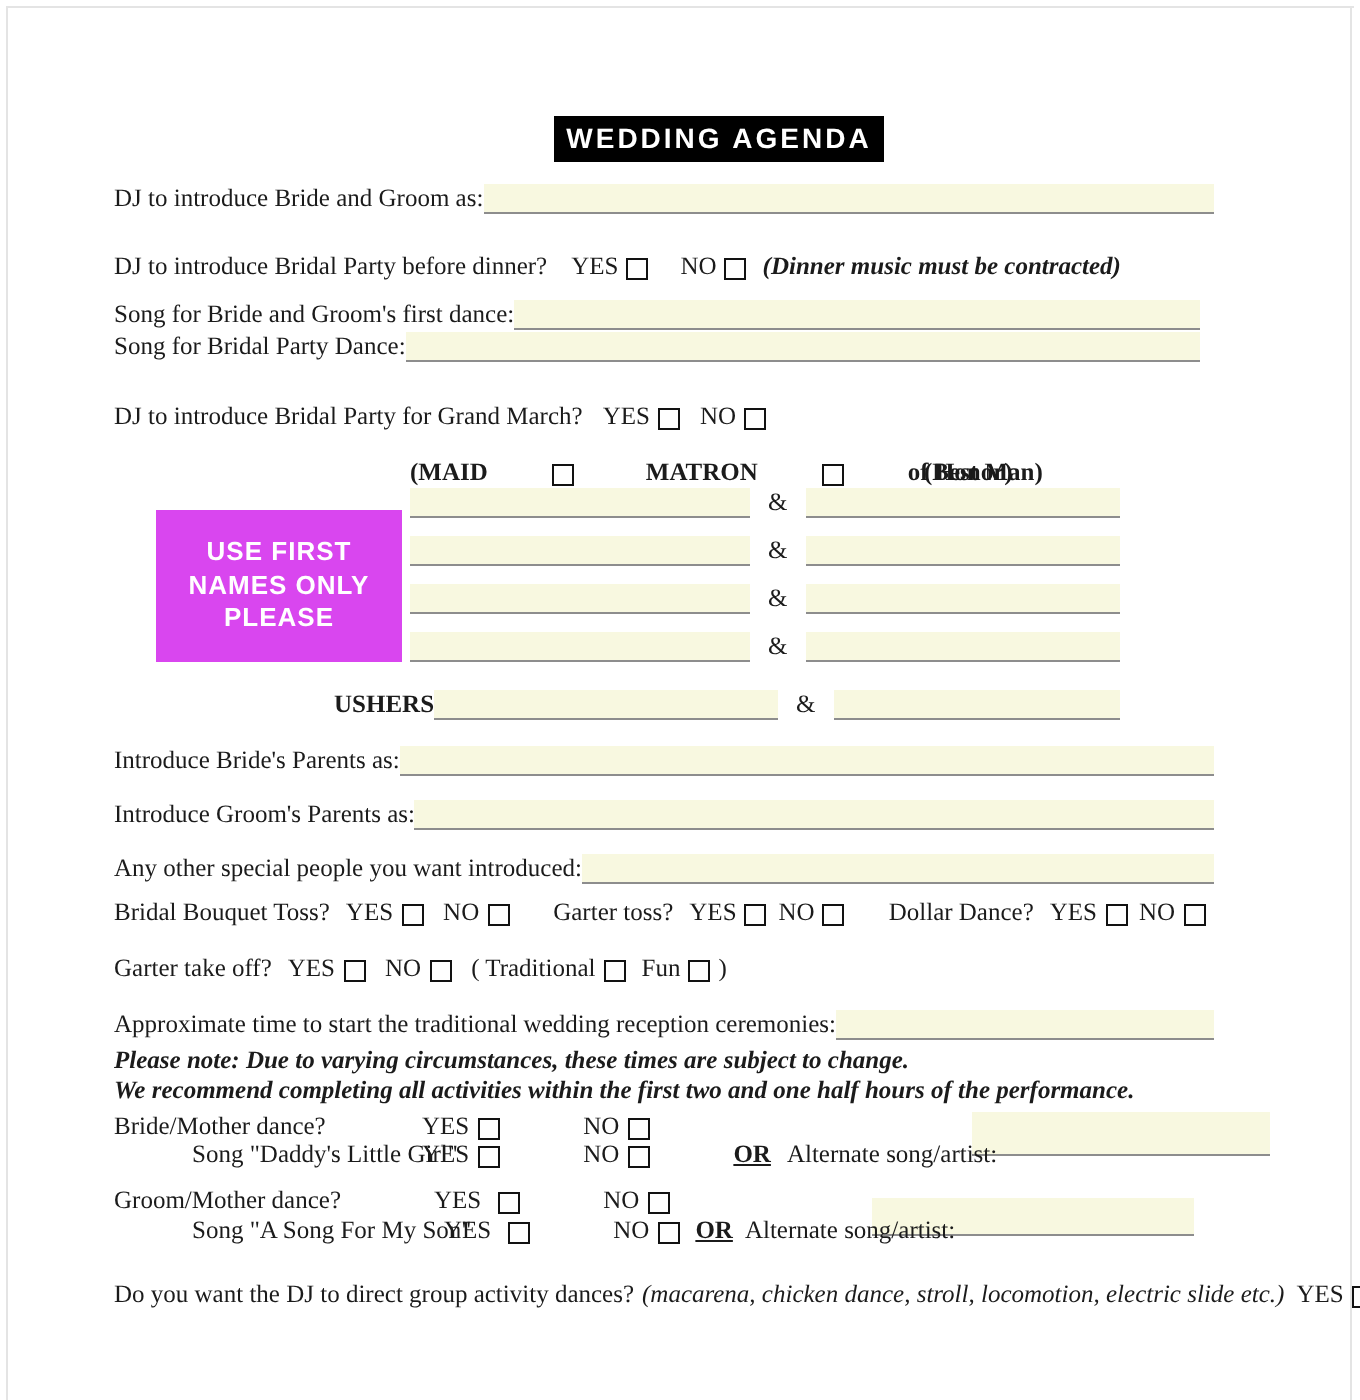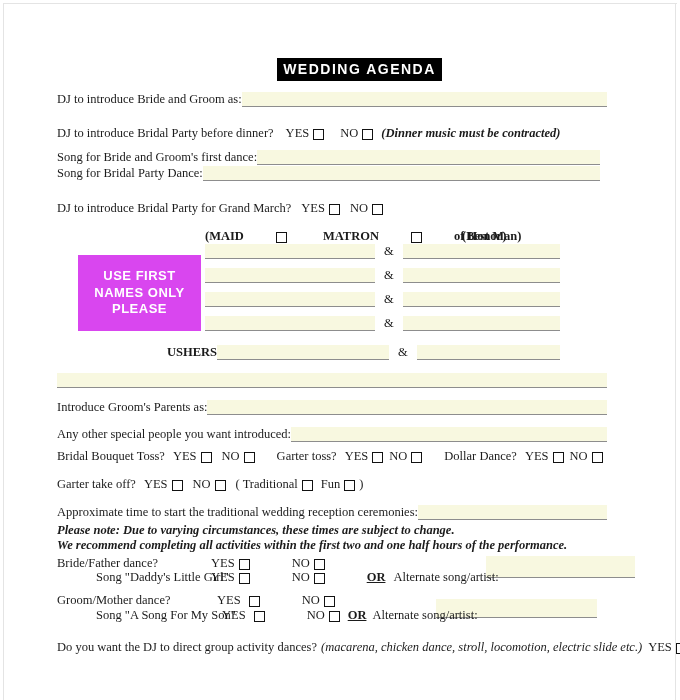--- a/index.html
+++ b/index.html
@@ -141,20 +141,21 @@
   </div>
 
   <div class="row" style="top:345px; left:167px; width:393px;">
     <span class="b">USHERS</span>
     <span class="blank" style="width:172px;"></span>
     <span class="amp">&amp;</span>
     <span class="blank fill"></span>
   </div>
 
   <div class="row to-607" style="top:373px;">
+    <span>Introduce Bride's Parents as:</span>
     <span class="blank fill"></span>
   </div>
   <div class="row to-607" style="top:400px;">
     <span>Introduce Groom's Parents as:</span>
     <span class="blank fill"></span>
   </div>
   <div class="row to-607" style="top:427px;">
     <span>Any other special people you want introduced:</span>
     <span class="blank fill"></span>
   </div>
@@ -196,21 +197,21 @@
   </div>
   <div class="row bi" style="top:523px;">
     <span>Please note: Due to varying circumstances, these times are subject to change.</span>
   </div>
   <div class="row bi" style="top:538px;">
     <span>We recommend completing all activities within the first two and one half hours of the performance.</span>
   </div>
 
   <div class="alt-blank" style="left:486px; top:556px; width:149px; height:22px;"></div>
   <div class="row" style="top:556px;">
-    <span class="lblcol" style="width:154px;">Bride/Father dance?</span>
+    <span class="lblcol" style="width:154px;">Bride/Mother dance?</span>
     <span>YES</span>
     <span class="cb"></span>
     <span class="ml42">NO</span>
     <span class="cb"></span>
   </div>
   <div class="row" style="top:570px; left:96px;">
     <span class="lblcol" style="width:115px;">Song "Daddy's Little Girl"</span>
     <span>YES</span>
     <span class="cb"></span>
     <span class="ml42">NO</span>

